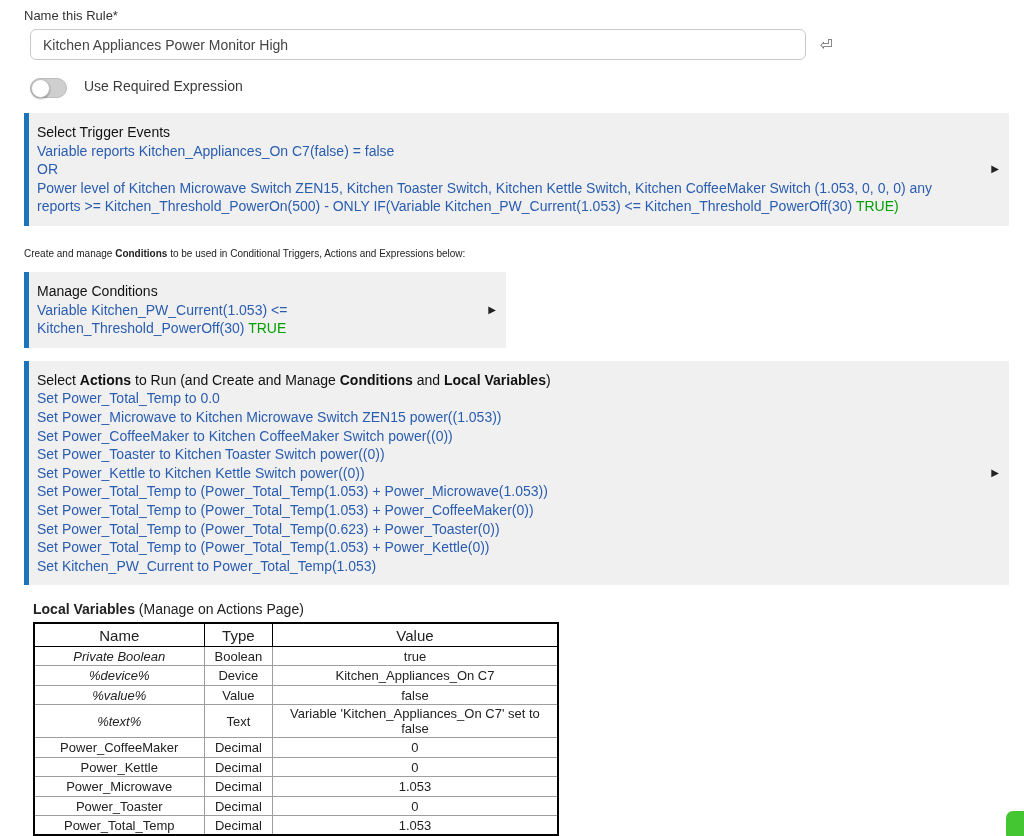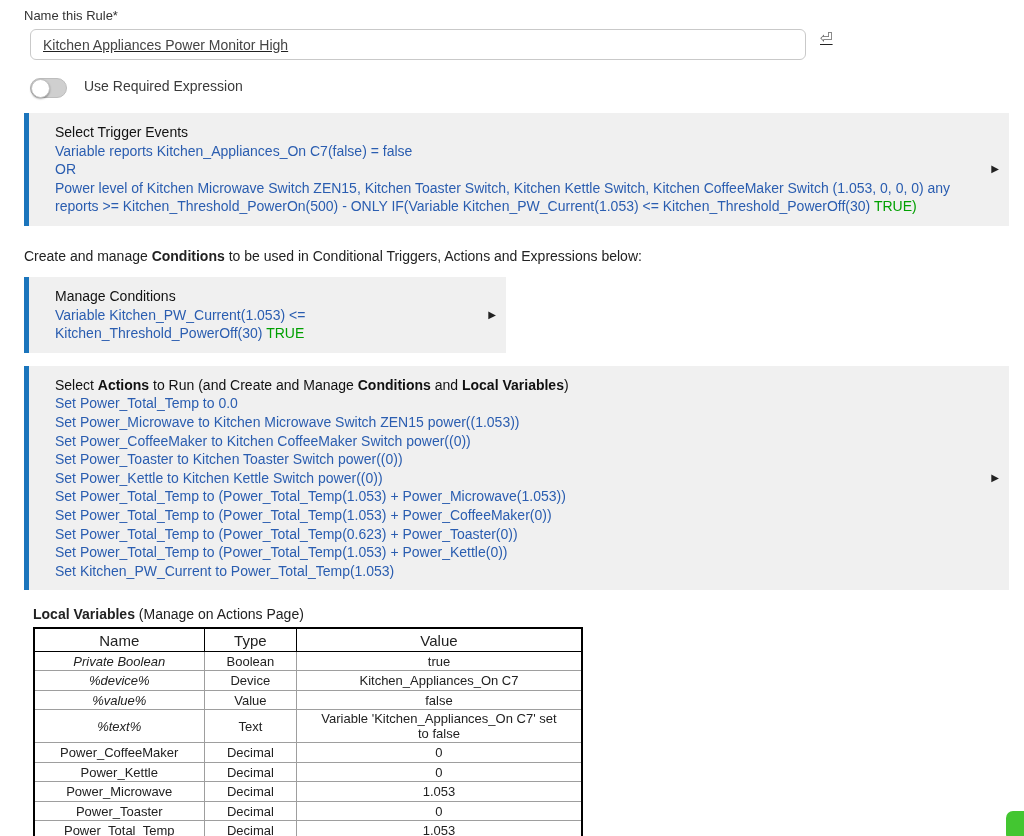--- a/index.html
+++ b/index.html
@@ -12,60 +12,60 @@
   *{box-sizing:border-box;}
   html,body{margin:0;padding:0;}
   body{
     width:1024px;height:836px;overflow:hidden;position:relative;
     background:#ffffff;color:#222;
     font-family:"Liberation Sans","DejaVu Sans",sans-serif;
   }
   .content{padding:8px 15px 0 24px;}
 
   .name-label{margin-left:0;font-size:13px;color:#333;}
-  .input-row{margin:6px 0 4px 6px;display:flex;text-decoration:underline;}
+  .input-row{margin:6px 0 4px 6px;display:flex;align-items:center;}
   .rule-name-input{
     width:776px;height:31px;border:1px solid #c9c9c9;border-radius:6px;
     padding:0 12px;font-size:14px;color:#444;font-family:inherit;outline:none;background:#fff;
   }
   .enter-icon{margin-left:14px;color:#666;font-size:15px;cursor:pointer;}
 
   .toggle-row{margin:18px 0 0 6px;display:flex;height:22px;}
   .toggle{width:37px;height:20px;border-radius:11px;background:#cfcfcf;border:1px solid #bdbdbd;
     position:relative;display:inline-block;cursor:pointer;}
   .toggle .knob{position:absolute;left:0;top:0;width:19px;height:19px;border-radius:50%;
     background:#fff;border:1px solid #c2c2c2;box-shadow:0 1px 2px rgba(0,0,0,.35);}
   .toggle-label{margin-left:17px;font-size:14px;color:#3a3a3a;}
 
   .panel{
     background:var(--panel-bg);
     border-left:5px solid var(--panel-border-blue);
-    margin-top:13px;padding:10px 36px 10px 26px;
+    margin-top:13px;padding:10px 36px 10px 8px;
     position:relative;font-size:14px;line-height:18.6px;cursor:pointer;
   }
   .panel.wide{width:985px;}
   .panel.narrow{width:482px;}
   .panel-title{color:#111;}
   .blue{color:var(--link-blue);}
   .green{color:var(--true-green);}
   .bold{font-weight:bold;}
   .expand{position:absolute;right:10px;top:50%;transform:translateY(-50%);
     font-size:10px;color:#222;}
 
-  .intro{margin-top:22px;font-size:14px;color:#222;}
+  .intro{margin-top:22px;font-size:10px;color:#222;}
 
   .lv-caption{margin:16px 0 5px 9px;font-size:14px;color:#222;}
   .lv-table{margin-left:9px;border-collapse:collapse;border:2px solid #000;background:#fff;}
   .lv-table th{
     font-size:15px;font-weight:normal;border:1px solid #000;
     padding:2px 4px;height:23px;text-align:center;color:#222;
   }
   .lv-table td{
     font-size:13px;border:1px solid #9e9e9e;text-align:center;
-    padding:1px 22px;height:19.5px;color:#222;
+    padding:1px 10px;height:19.5px;color:#222;
   }
   .col-name{width:170px;}
   .col-type{width:62px;}
   .col-value{width:285px;}
   .italic{font-style:italic;}
 
   .fab{position:absolute;right:-12px;bottom:-5px;width:30px;height:30px;
     border-radius:7px;background:var(--fab-green);cursor:pointer;}
 </style>
 </head>

